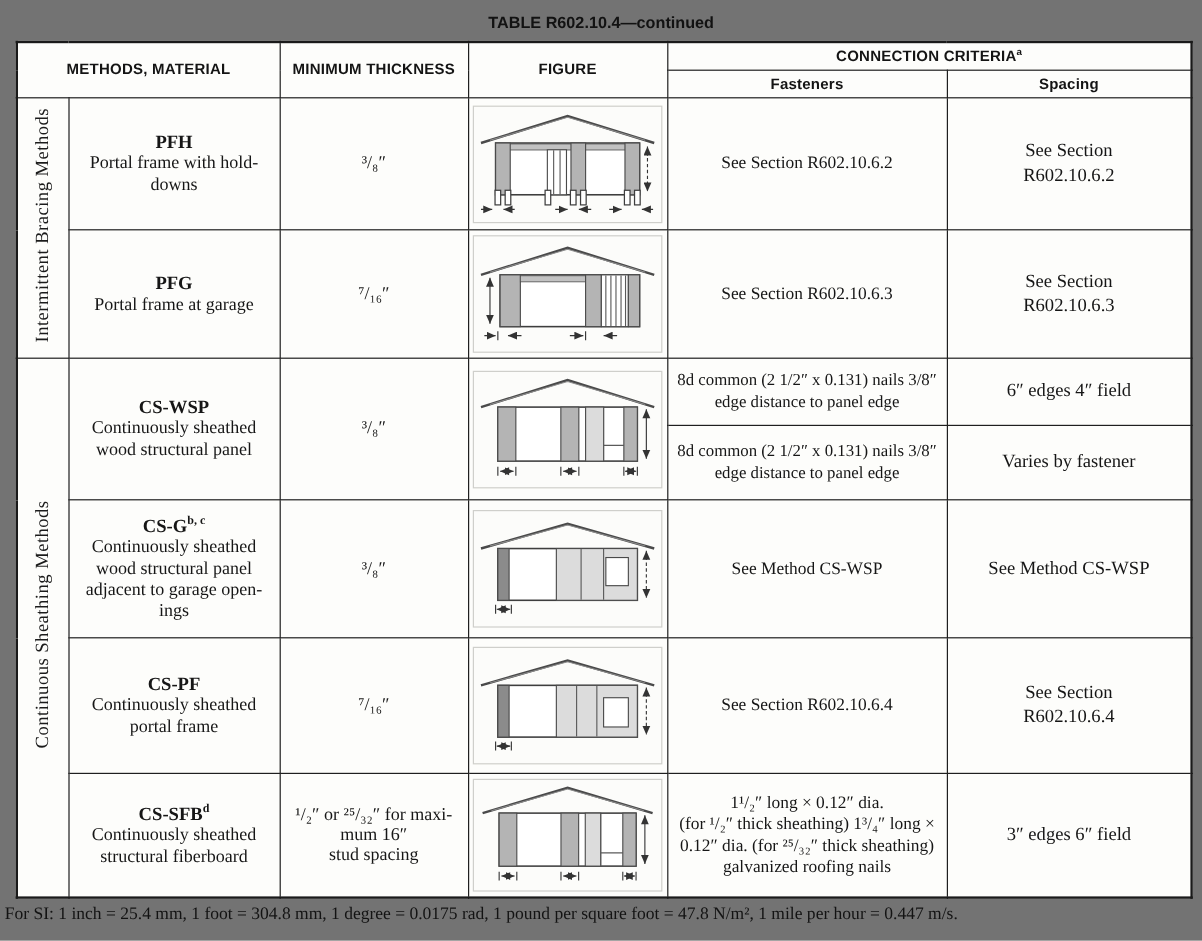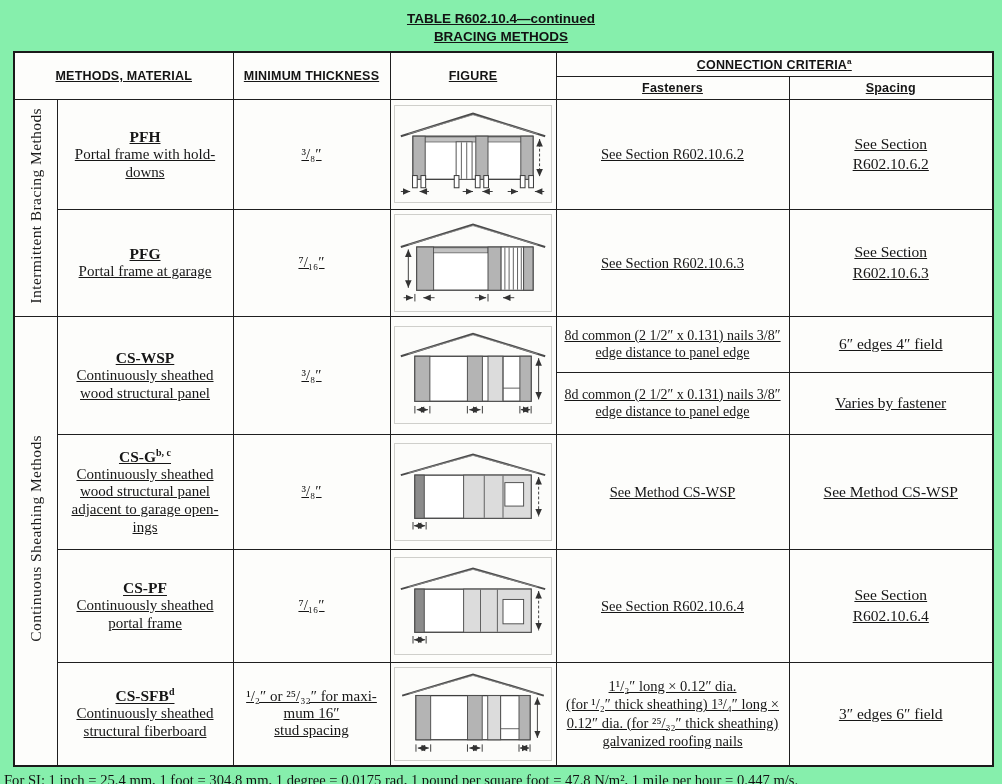--- a/index.html
+++ b/index.html
@@ -1,18 +1,18 @@
 <!DOCTYPE html>
 <html><head>
 <meta charset="utf-8">
 <style>
   html,body{margin:0;padding:0;background:#f2f2ef;}
-  .page{width:1002px;height:784px;box-sizing:border-box;background:#86efac;
+  .page{width:1002px;height:784px;box-sizing:border-box;background:#737373;
         padding-top:10px;position:relative;overflow:hidden;
-        font-family:"Liberation Serif", serif;color:#161616;text-decoration:underline;}
+        font-family:"Liberation Serif", serif;color:#161616;}
   .title{ text-align:center;font-family:"Liberation Sans", sans-serif;
         font-weight:bold;font-size:13.5px;line-height:1.3;color:#121212;margin-bottom:6px;}
   table.brace{border-collapse:collapse;table-layout:fixed;width:979px;margin-left:13px;
         background:#fdfdfb;border:2px solid #1a1a1a;}
   .brace th,.brace td{border:1.6px solid #1f1f1f;padding:1px 3px;vertical-align:middle;
         text-align:center;overflow:hidden;}
   .brace th{font-family:"Liberation Sans", sans-serif;font-weight:bold;font-size:12.5px;
         letter-spacing:.2px;color:#141414;}
   .h1{height:24px;} .h2{height:23px;}
   .rr1{height:110px;} .rr2{height:105px;} .rr3a{height:56px;} .rr3b{height:62px;}
@@ -65,21 +65,20 @@
     <marker id="aD" markerWidth="8" markerHeight="9" refX="3.5" refY="8" markerUnits="userSpaceOnUse">
         <path d="M0,0 L3.5,8 L7,0 Z" fill="#333"></path>
       </marker>
   </defs>
 </svg>
 
 <div class="page">
 
   <div class="title">
     <div>TABLE R602.10.4—continued</div>
-    <div>BRACING METHODS</div>
   </div>
 
   <table class="brace">
     <colgroup>
       <col style="width:43px">
         <col style="width:176px">
         <col style="width:157px">
       <col style="width:166px">
         <col style="width:233px">
         <col style="width:204px">

